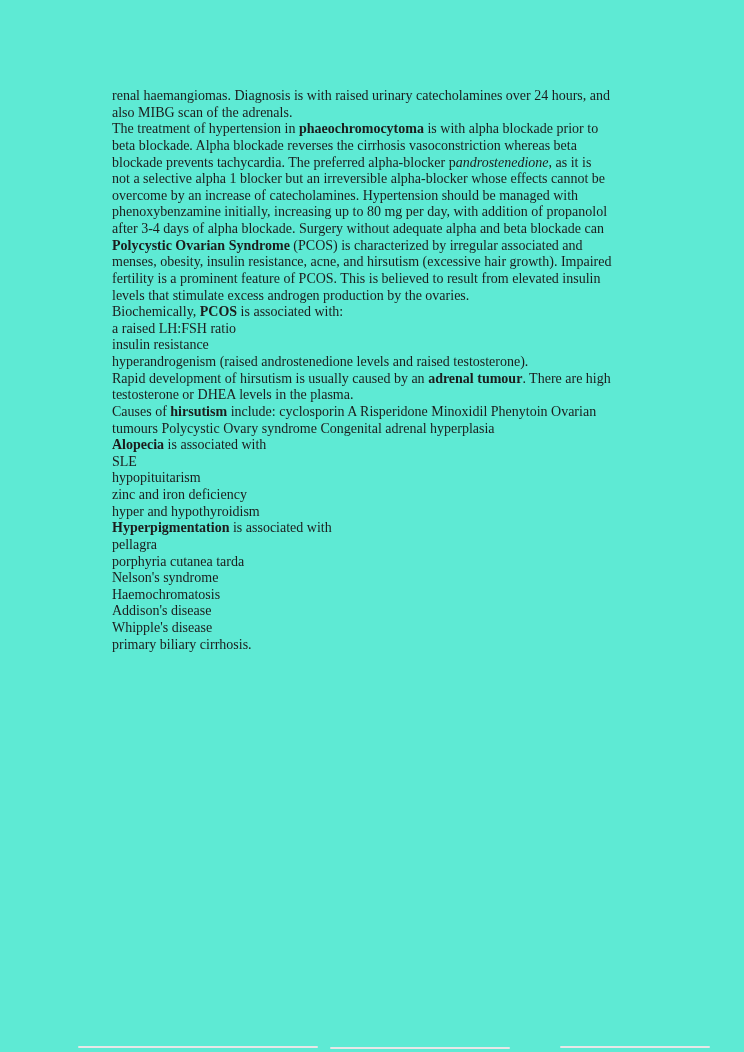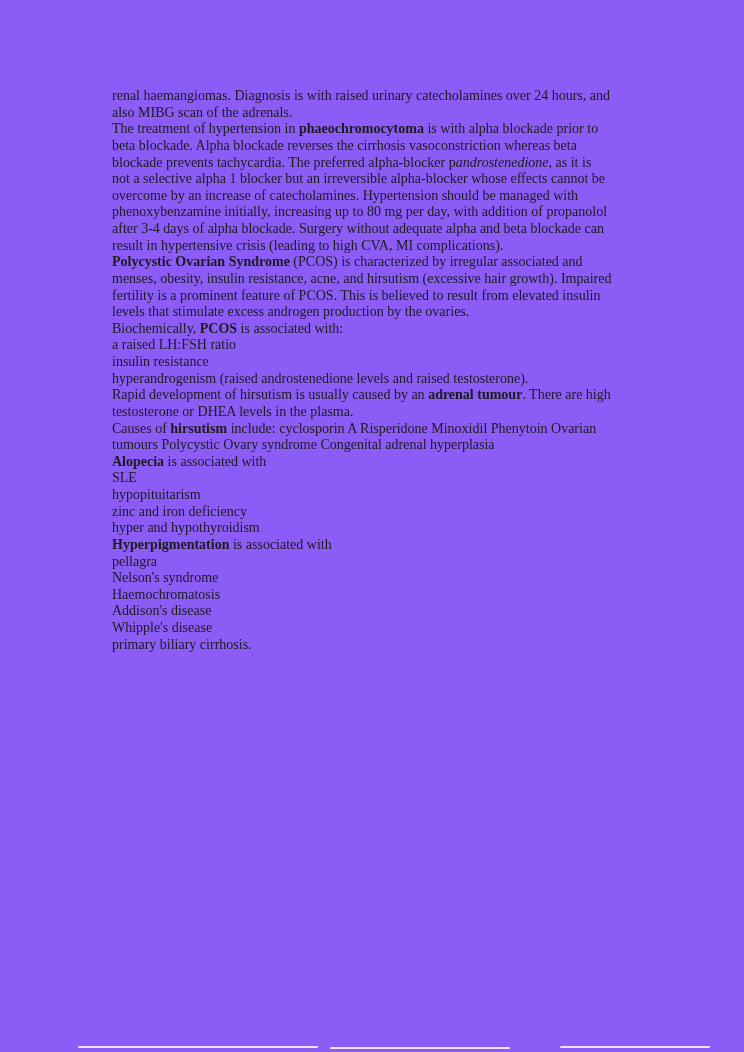--- a/index.html
+++ b/index.html
@@ -13,21 +13,21 @@
     position: relative;
     overflow: hidden;
     font-family: "Liberation Serif", "DejaVu Serif", serif;
   }
   #document-page {
     position: absolute;
     left: 0;
     top: 0;
     width: 744px;
     height: 1052px;
-    background: #8b5cf6;
+    background: #5eead4;
   }
   #text-block {
     position: absolute;
     left: 112px;
     top: 88px;
     width: 524px;
     color: #1c1c1c;
     font-size: 14px;
     line-height: 16.62px;
   }
@@ -55,40 +55,40 @@
   <div id="text-block" style="color: rgb(28, 28, 28);">
       <div class="line"><span>renal haemangiomas. Diagnosis is with raised urinary catecholamines over 24 hours, and</span></div>
       <div class="line"><span>also MIBG scan of the adrenals.</span></div>
       <div class="line"><span>The treatment of hypertension in </span><span class="run-bold">phaeochromocytoma</span><span> is with alpha blockade prior to</span></div>
       <div class="line"><span>beta blockade. Alpha blockade reverses the cirrhosis vasoconstriction whereas beta</span></div>
       <div class="line"><span>blockade prevents tachycardia. The preferred alpha-blocker p</span><span class="run-italic">androstenedione</span><span>, as it is</span></div>
       <div class="line"><span>not a selective alpha 1 blocker but an irreversible alpha-blocker whose effects cannot be</span></div>
       <div class="line"><span>overcome by an increase of catecholamines. Hypertension should be managed with</span></div>
       <div class="line"><span>phenoxybenzamine initially, increasing up to 80 mg per day, with addition of propanolol</span></div>
       <div class="line"><span>after 3-4 days of alpha blockade. Surgery without adequate alpha and beta blockade can</span></div>
-      <div class="line"><span>result in hypertensive crisis (leading to high CVA, MI complications).</span></div>
       <div class="line"><span class="run-bold">Polycystic Ovarian Syndrome</span><span> (PCOS) is characterized by irregular associated and</span></div>
       <div class="line"><span>menses, obesity, insulin resistance, acne, and hirsutism (excessive hair growth). Impaired</span></div>
       <div class="line"><span>fertility is a prominent feature of PCOS. This is believed to result from elevated insulin</span></div>
       <div class="line"><span>levels that stimulate excess androgen production by the ovaries.</span></div>
       <div class="line"><span>Biochemically, </span><span class="run-bold">PCOS</span><span> is associated with:</span></div>
       <div class="line"><span>a raised LH:FSH ratio</span></div>
       <div class="line"><span>insulin resistance</span></div>
       <div class="line"><span>hyperandrogenism (raised androstenedione levels and raised testosterone).</span></div>
       <div class="line"><span>Rapid development of hirsutism is usually caused by an </span><span class="run-bold">adrenal tumour</span><span>. There are high</span></div>
       <div class="line"><span>testosterone or DHEA levels in the plasma.</span></div>
       <div class="line"><span>Causes of </span><span class="run-bold">hirsutism</span><span> include: cyclosporin A Risperidone Minoxidil Phenytoin Ovarian</span></div>
       <div class="line"><span>tumours Polycystic Ovary syndrome Congenital adrenal hyperplasia</span></div>
       <div class="line"><span class="run-bold">Alopecia</span><span> is associated with</span></div>
       <div class="line"><span>SLE</span></div>
       <div class="line"><span>hypopituitarism</span></div>
       <div class="line"><span>zinc and iron deficiency</span></div>
       <div class="line"><span>hyper and hypothyroidism</span></div>
       <div class="line"><span class="run-bold">Hyperpigmentation</span><span> is associated with</span></div>
       <div class="line"><span>pellagra</span></div>
+      <div class="line"><span>porphyria cutanea tarda</span></div>
       <div class="line"><span>Nelson's syndrome</span></div>
       <div class="line"><span>Haemochromatosis</span></div>
       <div class="line"><span>Addison's disease</span></div>
       <div class="line"><span>Whipple's disease</span></div>
       <div class="line"><span>primary biliary cirrhosis.</span></div>
     </div>
   <div id="artifact-1" class="scan-artifact"></div>
   <div id="artifact-2" class="scan-artifact"></div>
   <div id="artifact-3" class="scan-artifact"></div>
 </div>

